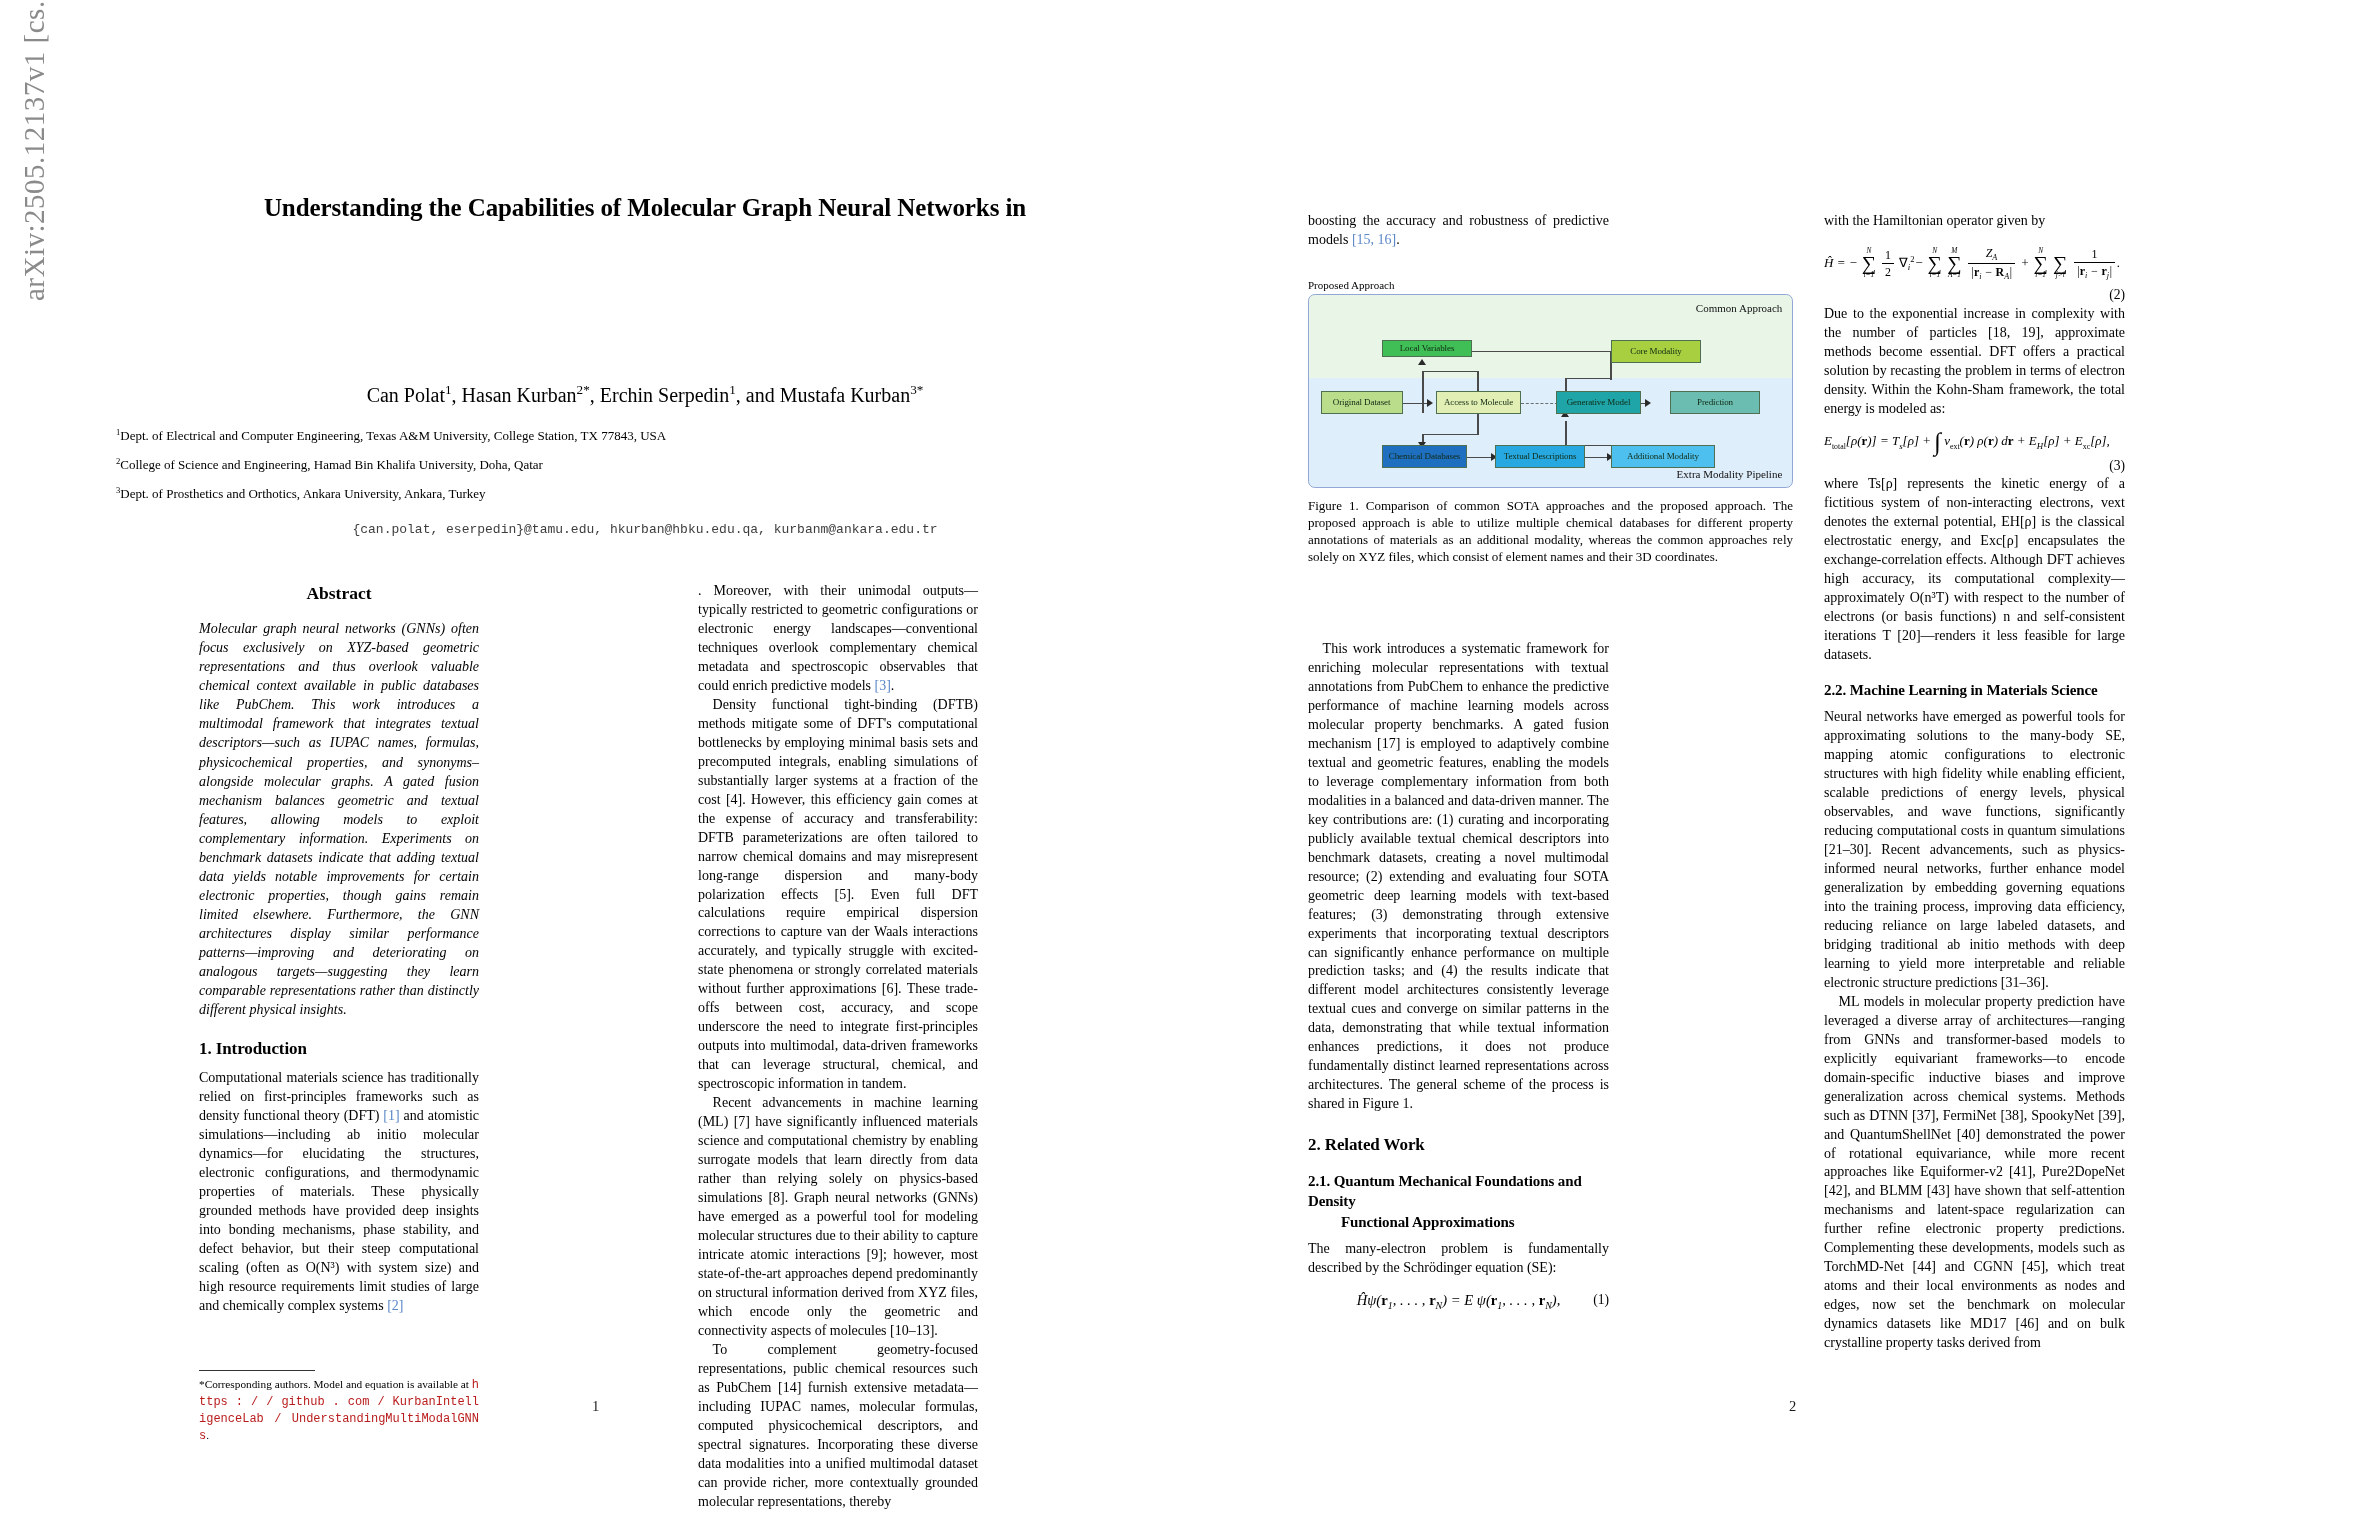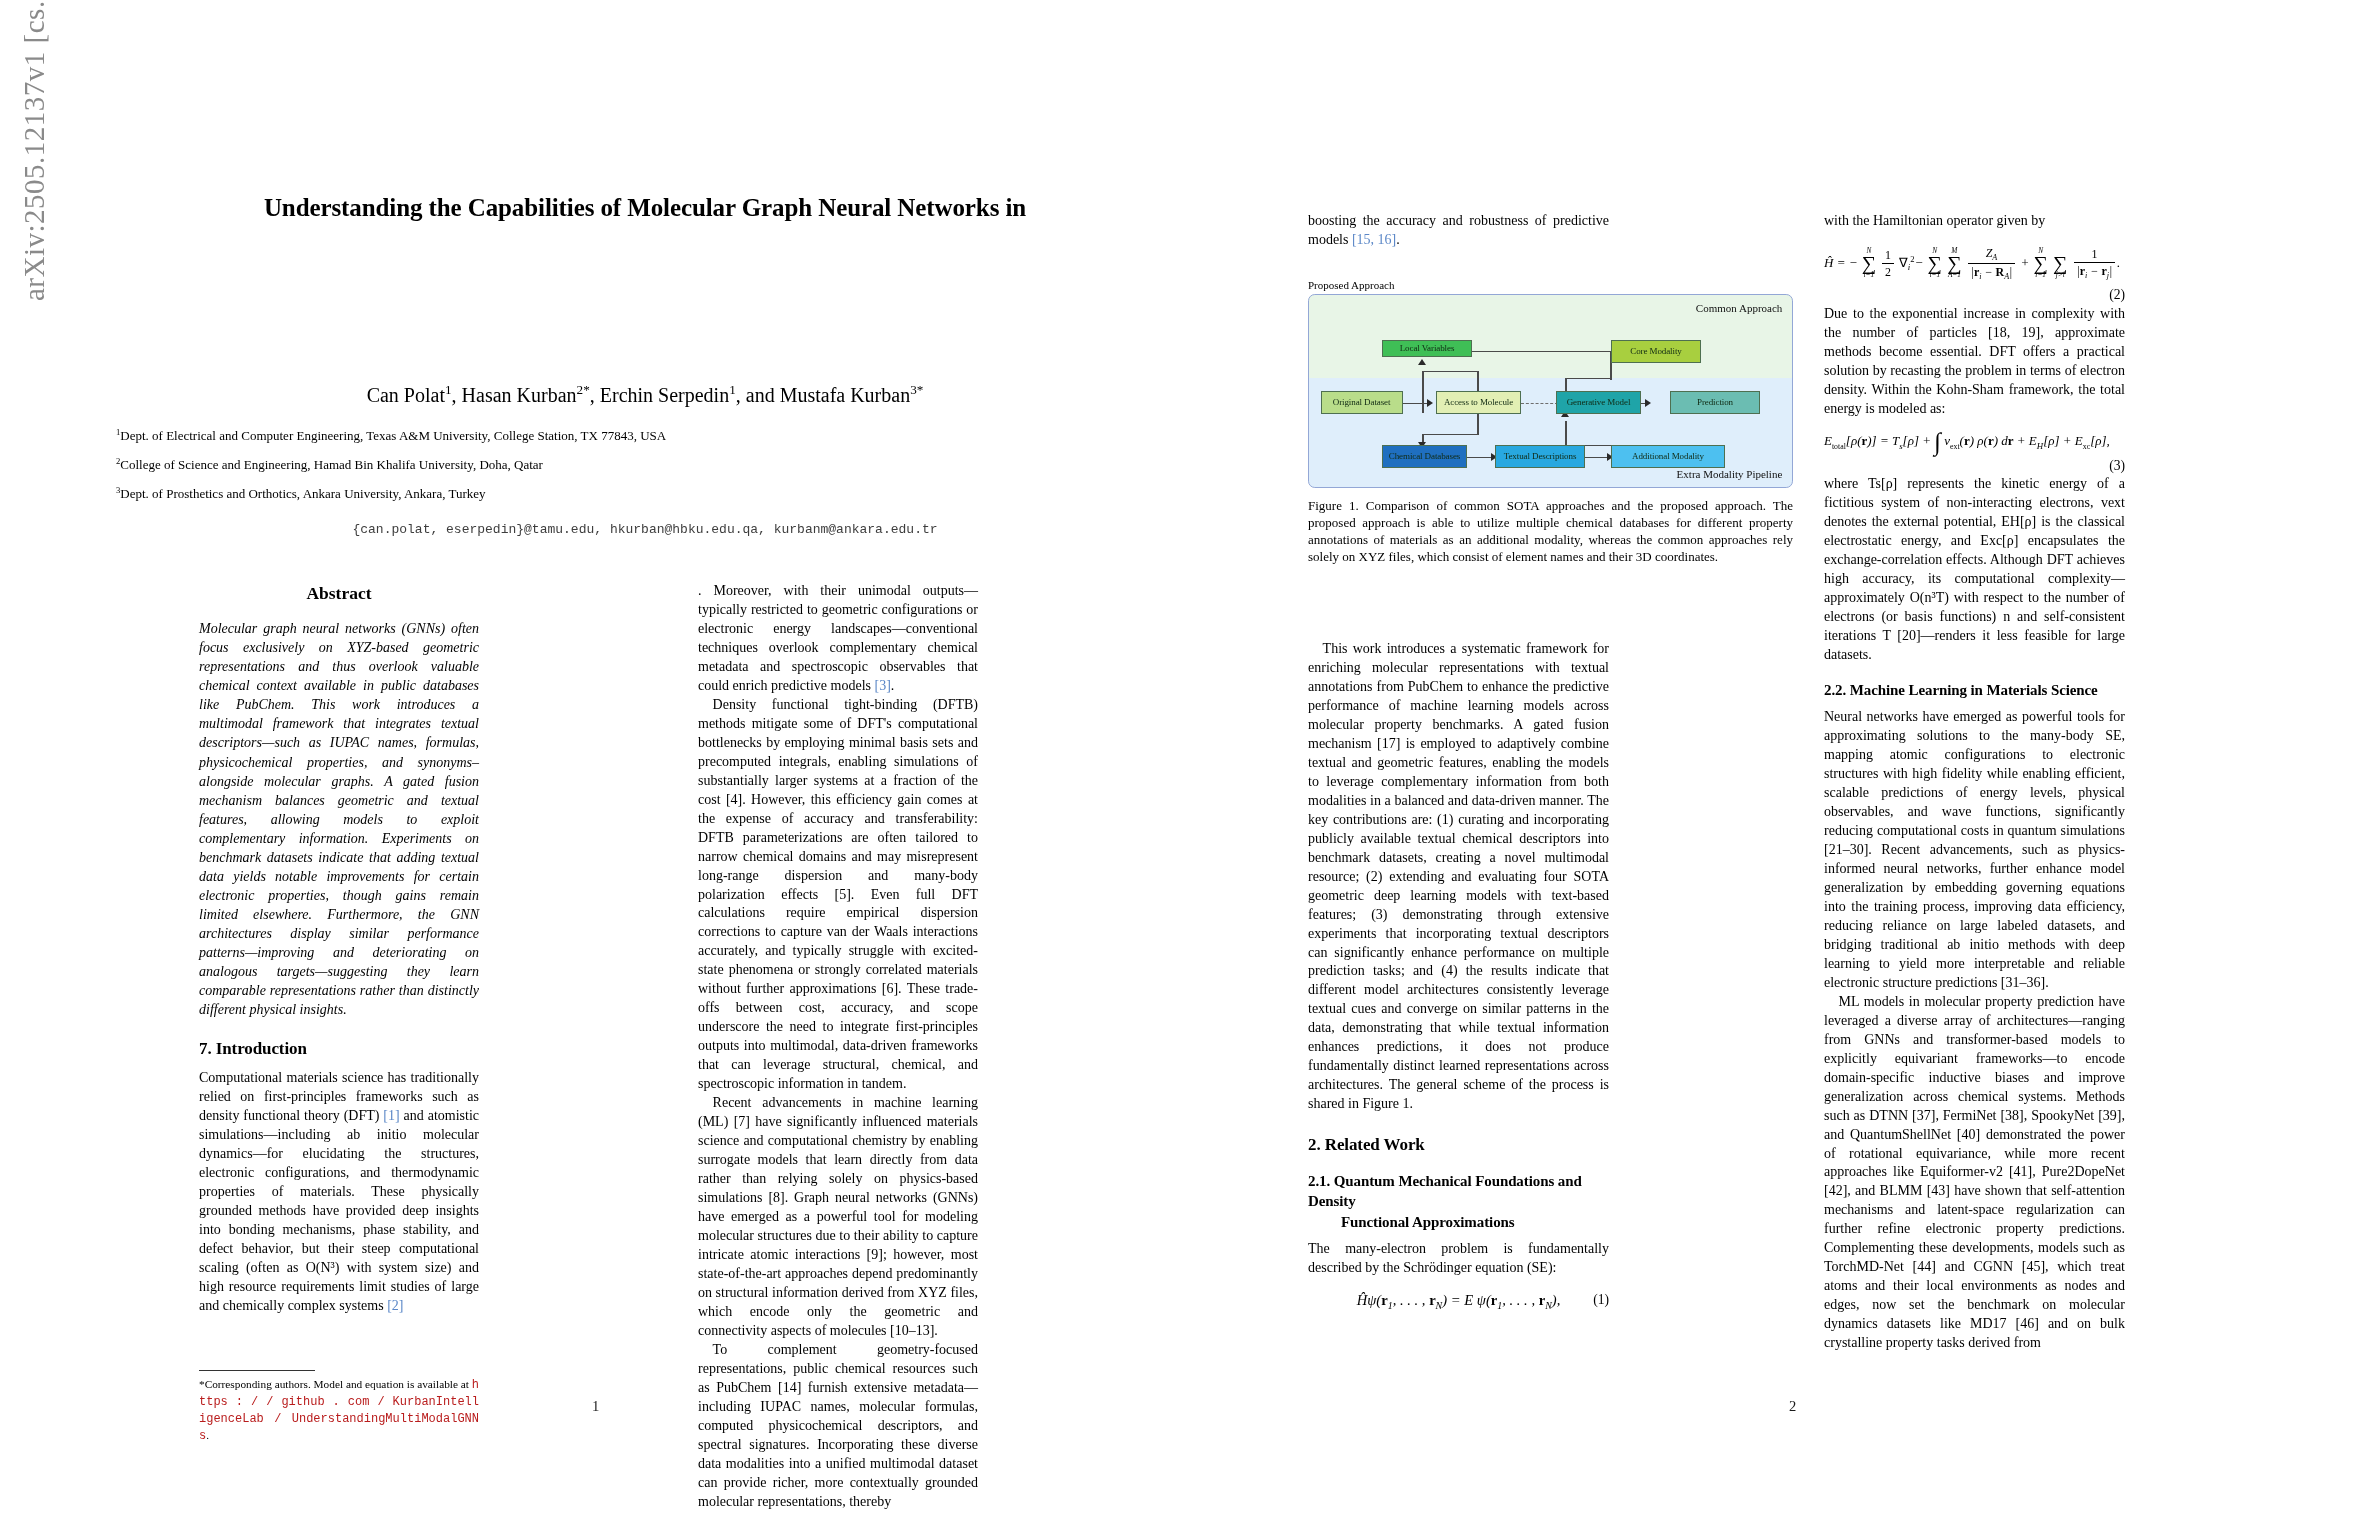--- a/index.html
+++ b/index.html
@@ -180,21 +180,21 @@
     </div>
     <div class="affil" id="affil-3">
       <sup>3</sup><span>Dept. of Prosthetics and Orthotics, Ankara University, Ankara, Turkey</span>
     </div>
     <div class="emails">{can.polat, eserpedin}@tamu.edu, hkurban@hbku.edu.qa, kurbanm@ankara.edu.tr</div>
 
     <div class="col" id="p1-col1">
       <h2 class="abstract-head">Abstract</h2>
       <p class="abstract-body">Molecular graph neural networks (GNNs) often focus exclusively on XYZ-based geometric representations and thus overlook valuable chemical context available in public databases like PubChem. This work introduces a multimodal framework that integrates textual descriptors—such as IUPAC names, formulas, physicochemical properties, and synonyms–alongside molecular graphs. A gated fusion mechanism balances geometric and textual features, allowing models to exploit complementary information. Experiments on benchmark datasets indicate that adding textual data yields notable improvements for certain electronic properties, though gains remain limited elsewhere. Furthermore, the GNN architectures display similar performance patterns—improving and deteriorating on analogous targets—suggesting they learn comparable representations rather than distinctly different physical insights.</p>
 
-      <h2 class="section">7. Introduction</h2>
+      <h2 class="section">1. Introduction</h2>
       <p class="first"><span>Computational materials science has traditionally relied on first-principles frameworks such as density functional theory (DFT) </span><span class="cite">[1]</span><span> and atomistic simulations—including ab initio molecular dynamics—for elucidating the structures, electronic configurations, and thermodynamic properties of materials. These physically grounded methods have provided deep insights into bonding mechanisms, phase stability, and defect behavior, but their steep computational scaling (often as O(N³) with system size) and high resource requirements limit studies of large and chemically complex systems </span><span class="cite">[2]</span></p>
     </div>
 
     <div class="col" id="p1-col2">
       <p class="first"><span>. Moreover, with their unimodal outputs—typically restricted to geometric configurations or electronic energy landscapes—conventional techniques overlook complementary chemical metadata and spectroscopic observables that could enrich predictive models </span><span class="cite">[3]</span><span>.</span></p>
       <p>Density functional tight-binding (DFTB) methods mitigate some of DFT's computational bottlenecks by employing minimal basis sets and precomputed integrals, enabling simulations of substantially larger systems at a fraction of the cost [4]. However, this efficiency gain comes at the expense of accuracy and transferability: DFTB parameterizations are often tailored to narrow chemical domains and may misrepresent long-range dispersion and many-body polarization effects [5]. Even full DFT calculations require empirical dispersion corrections to capture van der Waals interactions accurately, and typically struggle with excited-state phenomena or strongly correlated materials without further approximations [6]. These trade-offs between cost, accuracy, and scope underscore the need to integrate first-principles outputs into multimodal, data-driven frameworks that can leverage structural, chemical, and spectroscopic information in tandem.</p>
       <p>Recent advancements in machine learning (ML) [7] have significantly influenced materials science and computational chemistry by enabling surrogate models that learn directly from data rather than relying solely on physics-based simulations [8]. Graph neural networks (GNNs) have emerged as a powerful tool for modeling molecular structures due to their ability to capture intricate atomic interactions [9]; however, most state-of-the-art approaches depend predominantly on structural information derived from XYZ files, which encode only the geometric and connectivity aspects of molecules [10–13].</p>
       <p>To complement geometry-focused representations, public chemical resources such as PubChem [14] furnish extensive metadata—including IUPAC names, molecular formulas, computed physicochemical descriptors, and spectral signatures. Incorporating these diverse data modalities into a unified multimodal dataset can provide richer, more contextually grounded molecular representations, thereby</p>
     </div>
 
@@ -257,21 +257,21 @@
       <div class="arrow-head ah-right" style="left:336px;top:104px;"></div>
 
       <div class="node" style="left:73px;top:45px;width:90px;height:17px;background:#3fbf56;">Local Variables</div>
       <div class="node" style="left:302px;top:45px;width:90px;height:23px;background:#a8cf3f;">Core Modality</div>
       <div class="node" style="left:11.6px;top:96px;width:82px;height:23px;background:#b9dd8a;">Original Dataset</div>
       <div class="node" style="left:127px;top:96px;width:85px;height:23px;background:#e2efb4;">Access to Molecule</div>
       <div class="node" style="left:247px;top:96px;width:85px;height:23px;background:#1fa4a8;">Generative Model</div>
       <div class="node" style="left:361px;top:96px;width:90px;height:23px;background:#6bbdb2;">Prediction</div>
       <div class="node" style="left:73px;top:150px;width:85px;height:23px;background:#1f6fc0;">Chemical Databases</div>
       <div class="node" style="left:186px;top:150px;width:90px;height:23px;background:#28a8e0;">Textual Descriptions</div>
-      <div class="node" style="left:302px;top:150px;width:114px;height:23px;background:#4dc0f0;">Additional Modality</div>
+      <div class="node" style="left:302px;top:150px;width:104px;height:23px;background:#4dc0f0;">Additional Modality</div>
     </div>
     <div class="fig-caption">Figure 1. Comparison of common SOTA approaches and the proposed approach. The proposed approach is able to utilize multiple chemical databases for different property annotations of materials as an additional modality, whereas the common approaches rely solely on XYZ files, which consist of element names and their 3D coordinates.</div>
   </div>
 
   <div style="position:absolute;left:1308px;top:640px;width:301px;font-size:14px;line-height:1.355;text-align:justify;">
     <p>This work introduces a systematic framework for enriching molecular representations with textual annotations from PubChem to enhance the predictive performance of machine learning models across molecular property benchmarks. A gated fusion mechanism [17] is employed to adaptively combine textual and geometric features, enabling the models to leverage complementary information from both modalities in a balanced and data-driven manner. The key contributions are: (1) curating and incorporating publicly available textual chemical descriptors into benchmark datasets, creating a novel multimodal resource; (2) extending and evaluating four SOTA geometric deep learning models with text-based features; (3) demonstrating through extensive experiments that incorporating textual descriptors can significantly enhance performance on multiple prediction tasks; and (4) the results indicate that different model architectures consistently leverage textual cues and converge on similar patterns in the data, demonstrating that while textual information enhances predictions, it does not produce fundamentally distinct learned representations across architectures. The general scheme of the process is shared in Figure 1.</p>
 
     <h2 class="section">2. Related Work</h2>
     <h3 class="subsection">
       <span>2.1. Quantum Mechanical Foundations and Density</span>

